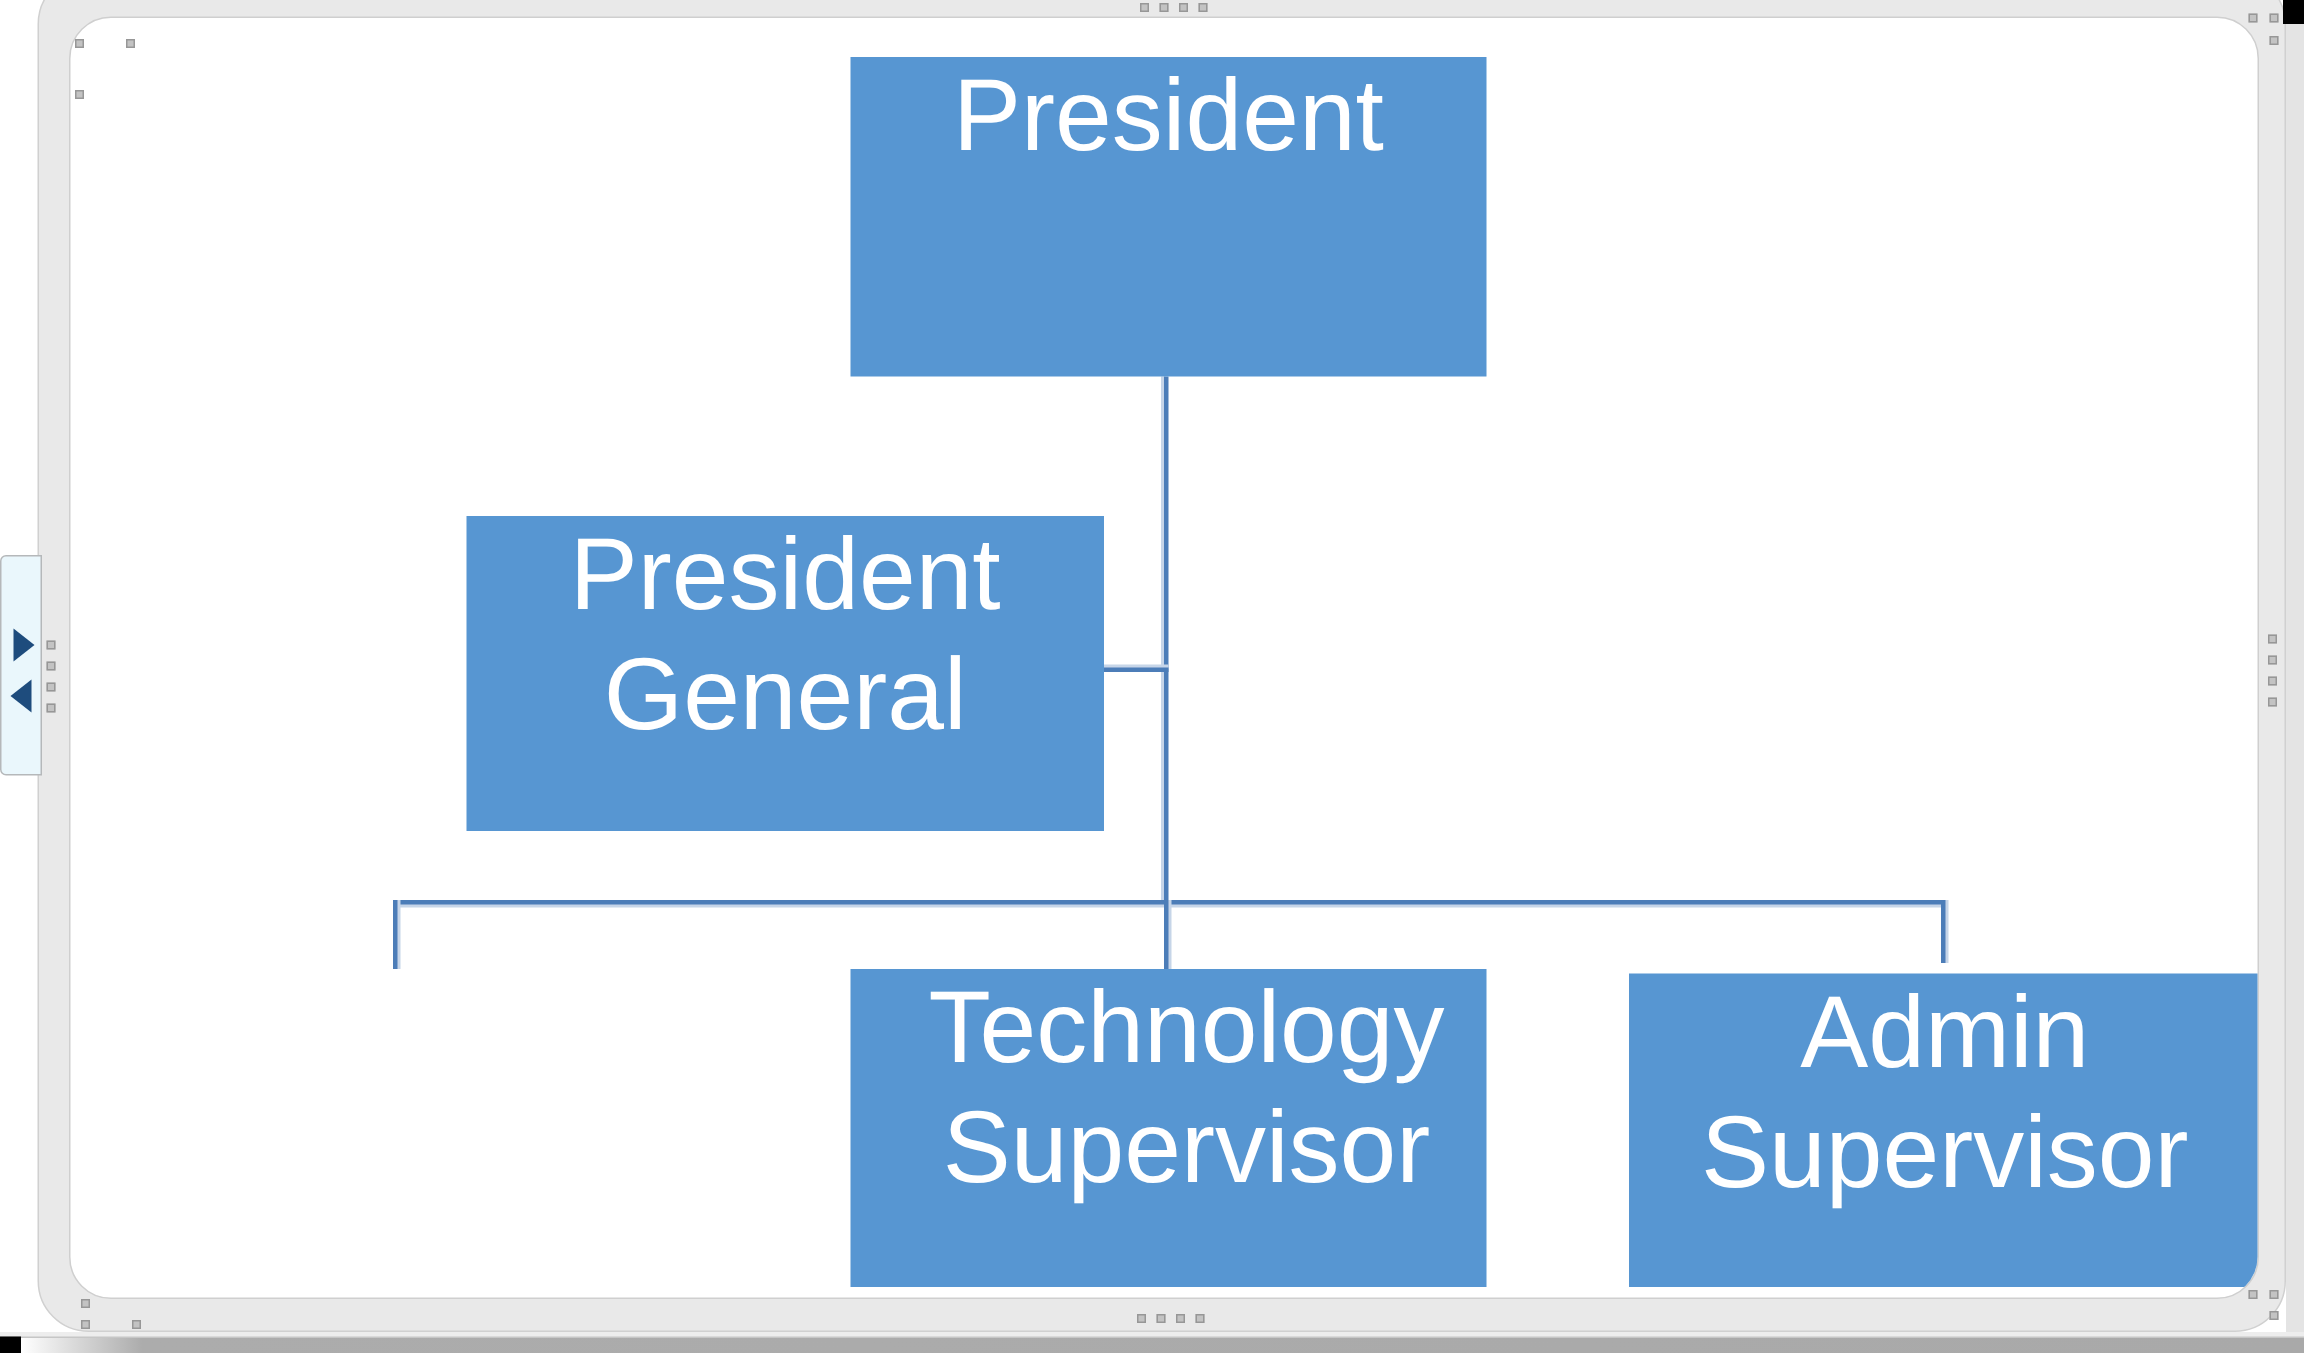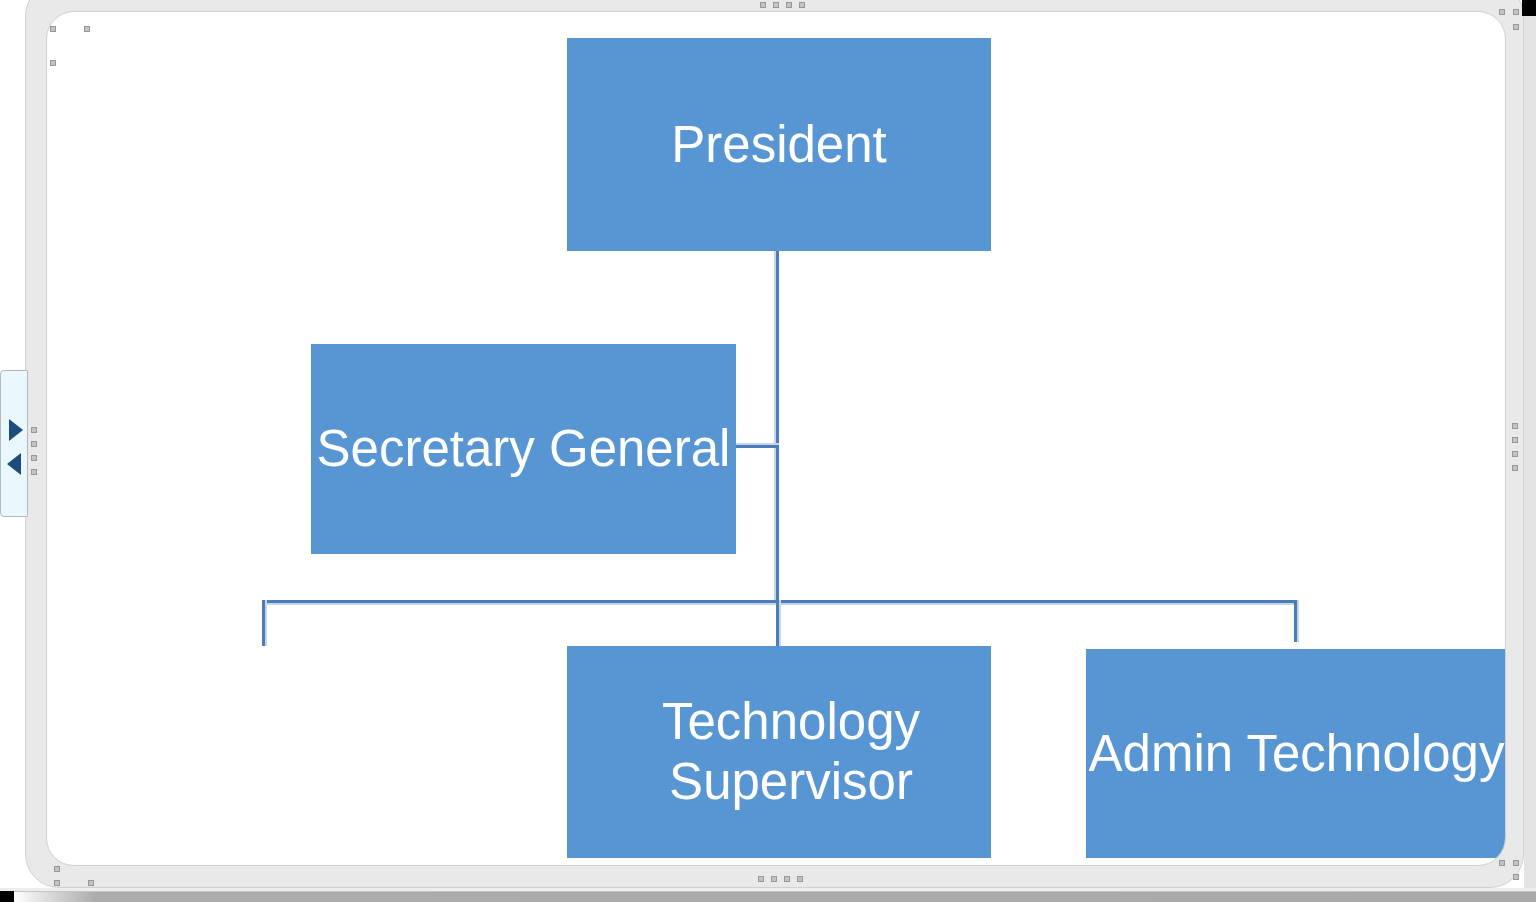--- a/index.html
+++ b/index.html
@@ -11,22 +11,22 @@
   .frame-band { position:absolute; left:25px; top:-18px; width:1499px; height:906px;
                 background:#e9e9e9; border:1px solid #d0d0d0; border-radius:34px; }
   .canvas { position:absolute; left:46px; top:11px; width:1460px; height:855px;
             background:#ffffff; border:1px solid #cfcfcf; border-radius:28px;
             overflow:hidden; }
   .right-strip { position:absolute; left:1524px; top:0; width:12px; height:893px; background:#e4e4e4; }
   .bottom-strip { position:absolute; left:0; top:888px; width:1536px; height:4px; background:#ededed; }
 
   
   .node { position:absolute; background:#5796D2; color:#ffffff;
-          display:flex; align-items:center; justify-content:center; text-align:center;
-          font-size:51px; line-height:1.17; font-weight:400; }
+          display:flex; justify-content:center; text-align:center;
+          font-size:68px; line-height:1.17; font-weight:400; }
   .n-president  { left:520px; top:26px;  width:424px; height:213px; }
   .n-secretary  { left:264px; top:332px; width:425px; height:210px; }
   .n-marketing  { left:5px;   top:634px; width:426px; height:212px; }
   .n-technology { left:520px; top:634px; width:424px; height:212px;padding-left:24px; }
   .n-admin      { left:1039px;top:637px; width:421px; height:209px; }
 
   
   .conn { position:absolute; background:#4C7DB8; }
   .c-vmain  { left:729px; top:239px; width:3px;  height:351px; box-shadow:-2px 0 0 #C6D5E8; }
   .c-stub   { left:689px; top:433px; width:43px; height:3px;   box-shadow:0 -2px 0 #C6D5E8; }
@@ -74,27 +74,27 @@
     <div class="conn c-stub"></div>
     <div class="conn c-branch"></div>
     <div class="conn c-dropl"></div>
     <div class="conn c-dropc"></div>
     <div class="conn c-dropr"></div>
 
     <div class="node n-president">
       <span>President</span>
     </div>
     <div class="node n-secretary">
-      <span>Secretary General</span>
+      <span>President General</span>
     </div>
     <div class="node n-technology">
       <span>Technology Supervisor</span>
     </div>
     <div class="node n-admin">
-      <span>Admin Technology</span>
+      <span>Admin Supervisor</span>
     </div>
   </div>
 
   <i class="dot" style="left:760px;top:2px"></i>
   <i class="dot" style="left:773px;top:2px"></i>
   <i class="dot" style="left:786px;top:2px"></i>
   <i class="dot" style="left:799px;top:2px"></i>
 
   <i class="dot" style="left:758px;top:876px"></i>
   <i class="dot" style="left:771px;top:876px"></i>

